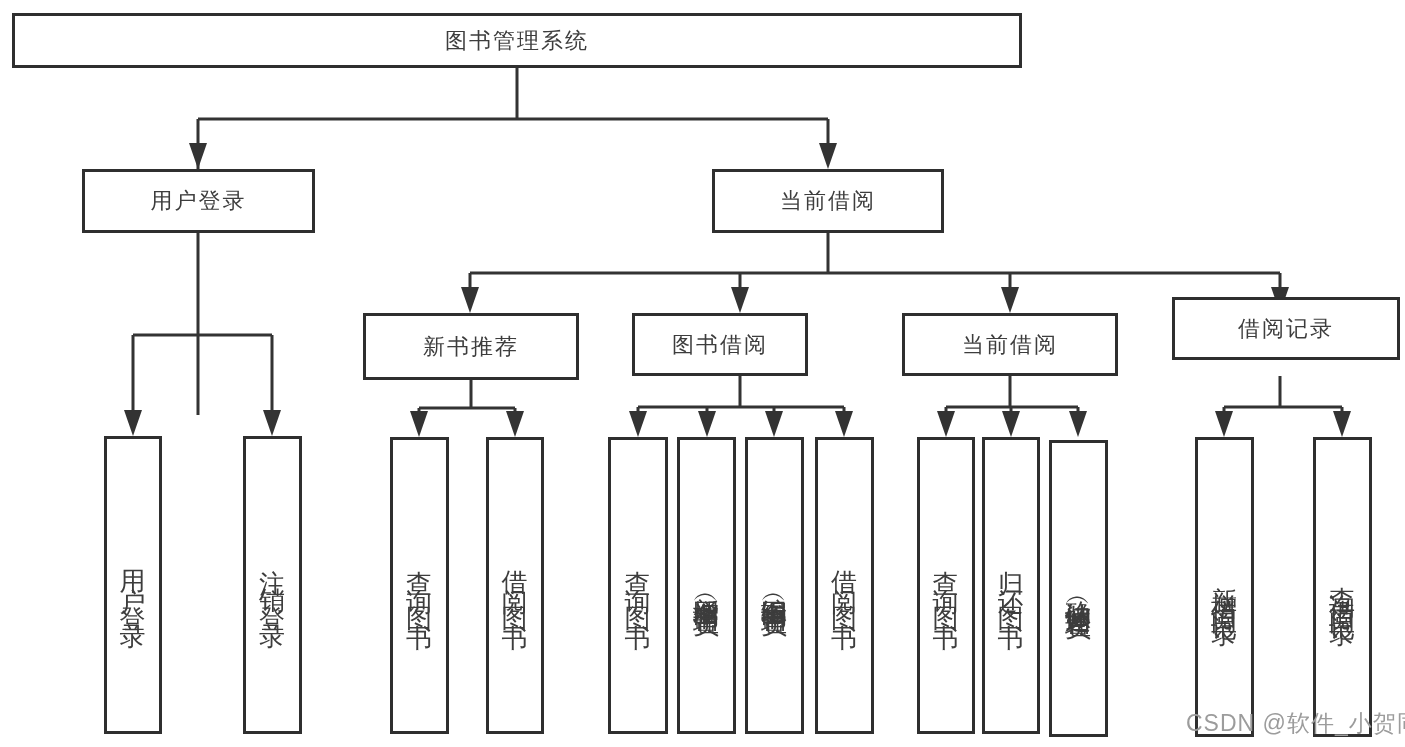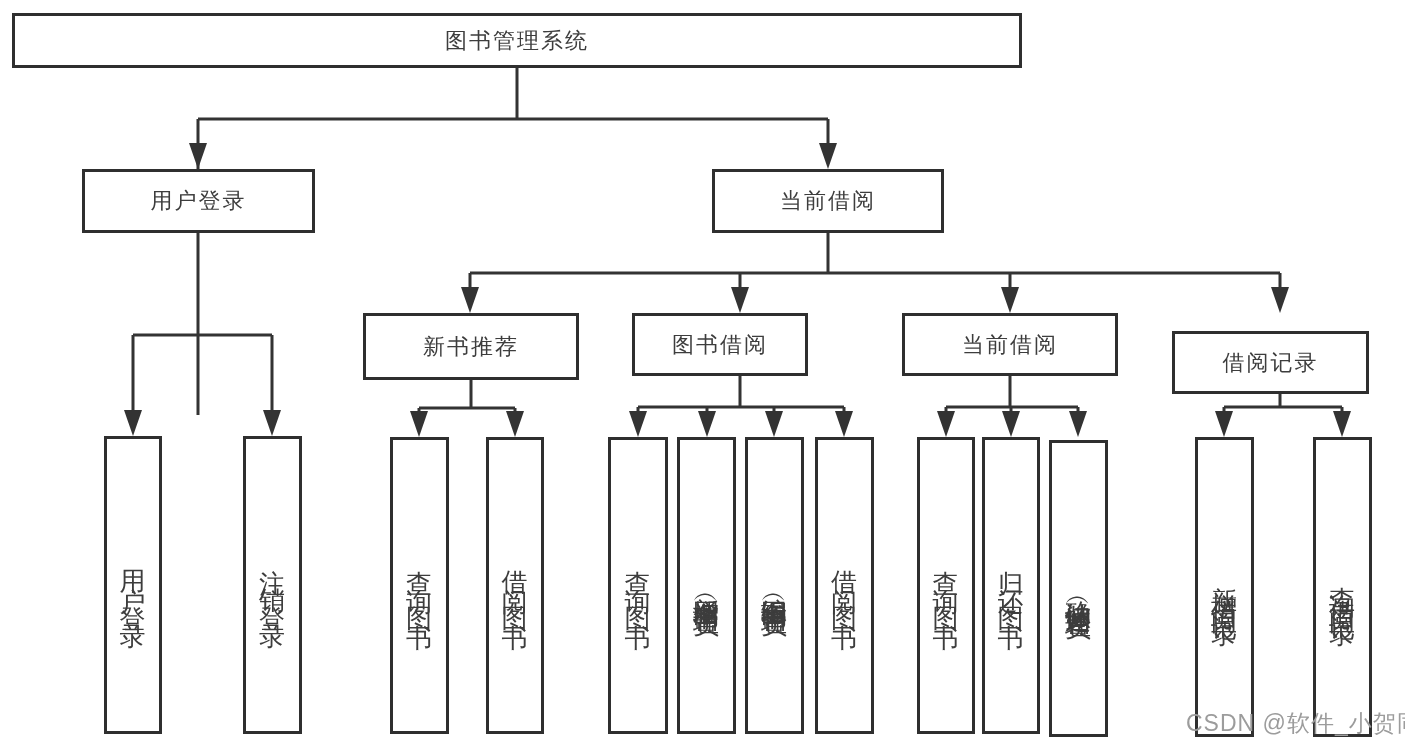--- a/index.html
+++ b/index.html
@@ -102,21 +102,21 @@
 
   <div class="node h" style="left:363px; top:313px; width:216px; height:67px;">
     <span>新书推荐</span>
   </div>
   <div class="node h" style="left:632px; top:313px; width:176px; height:63px;">
     <span>图书借阅</span>
   </div>
   <div class="node h" style="left:902px; top:313px; width:216px; height:63px;">
     <span>当前借阅</span>
   </div>
-  <div class="node h" style="left:1172px; top:331px; width:197px; height:63px;">
+  <div class="node h" style="left:1172px; top:297px; width:228px; height:63px;">
     <span>借阅记录</span>
   </div>
 
   <div class="node v ls-wide" style="left:104px; top:436px; width:58px; height:298px;">
     <span>用户登录</span>
   </div>
   <div class="node v ls-wide" style="left:243px; top:436px; width:59px; height:298px;">
     <span>注销登录</span>
   </div>
 

